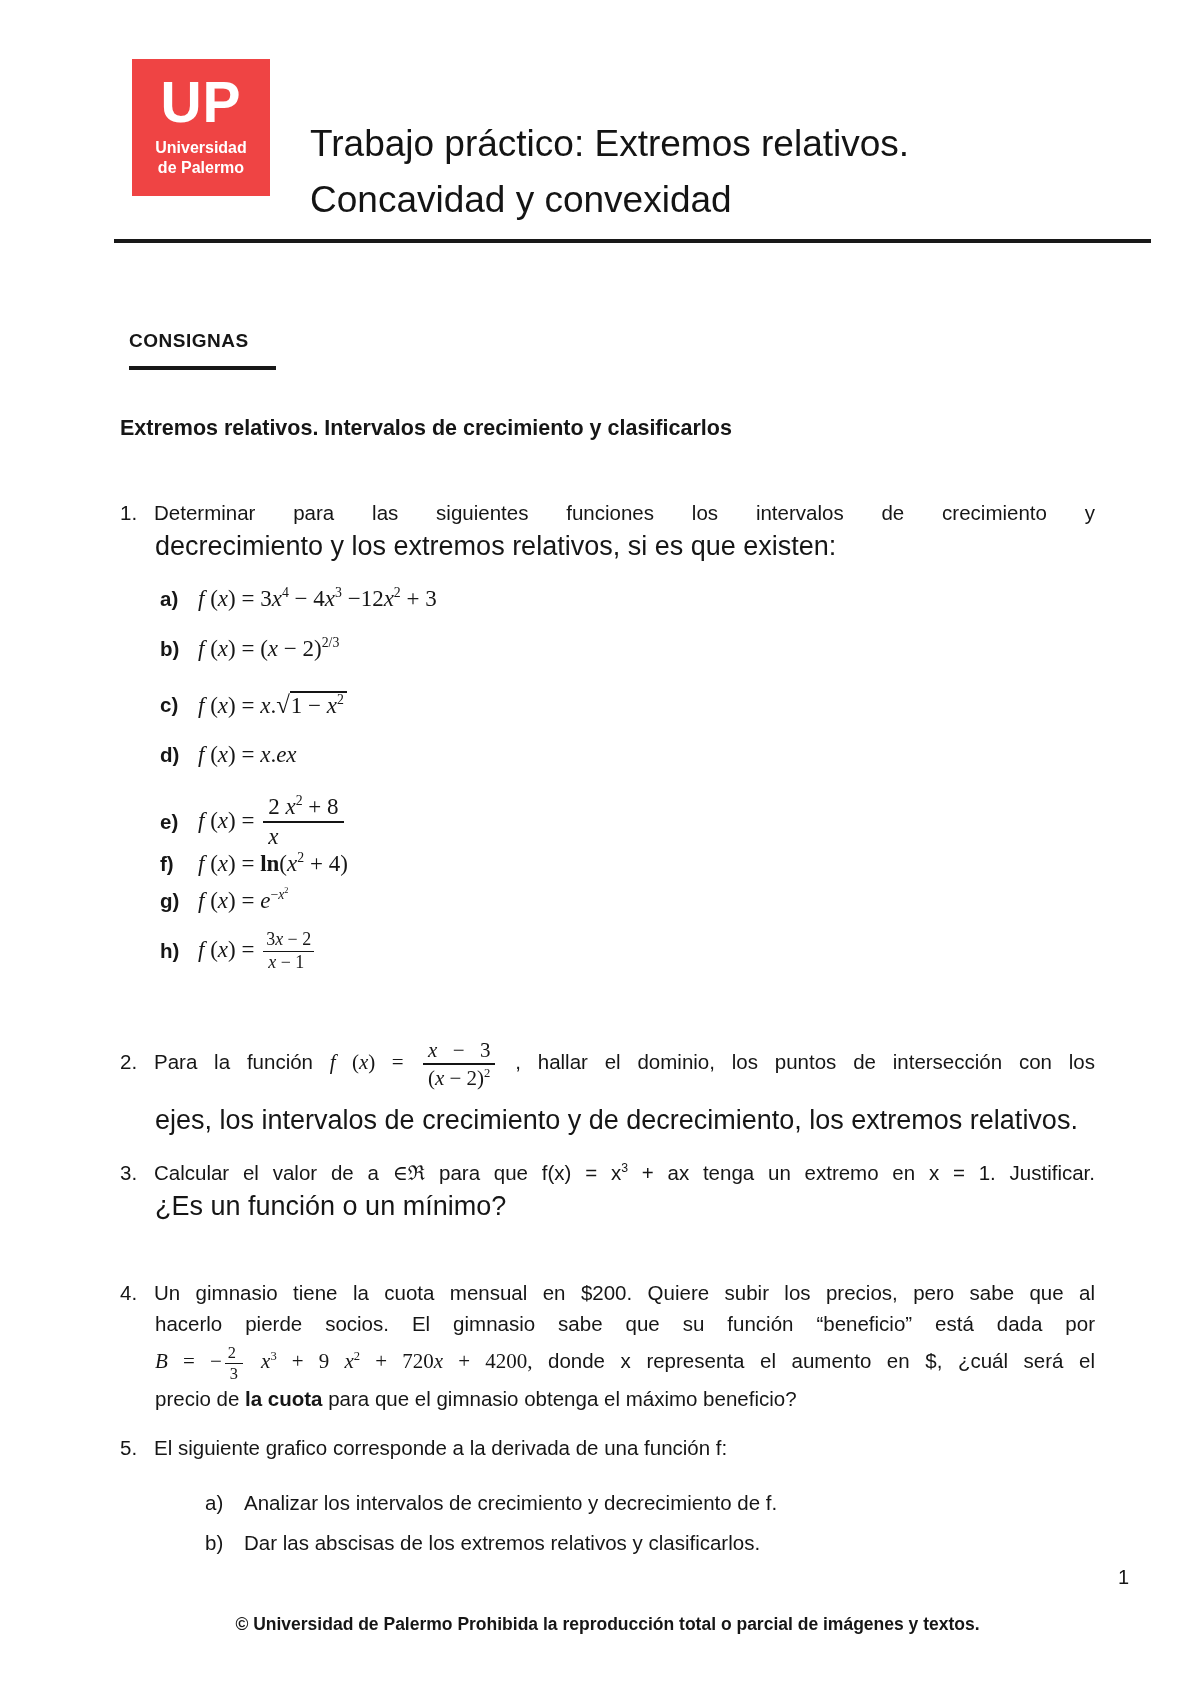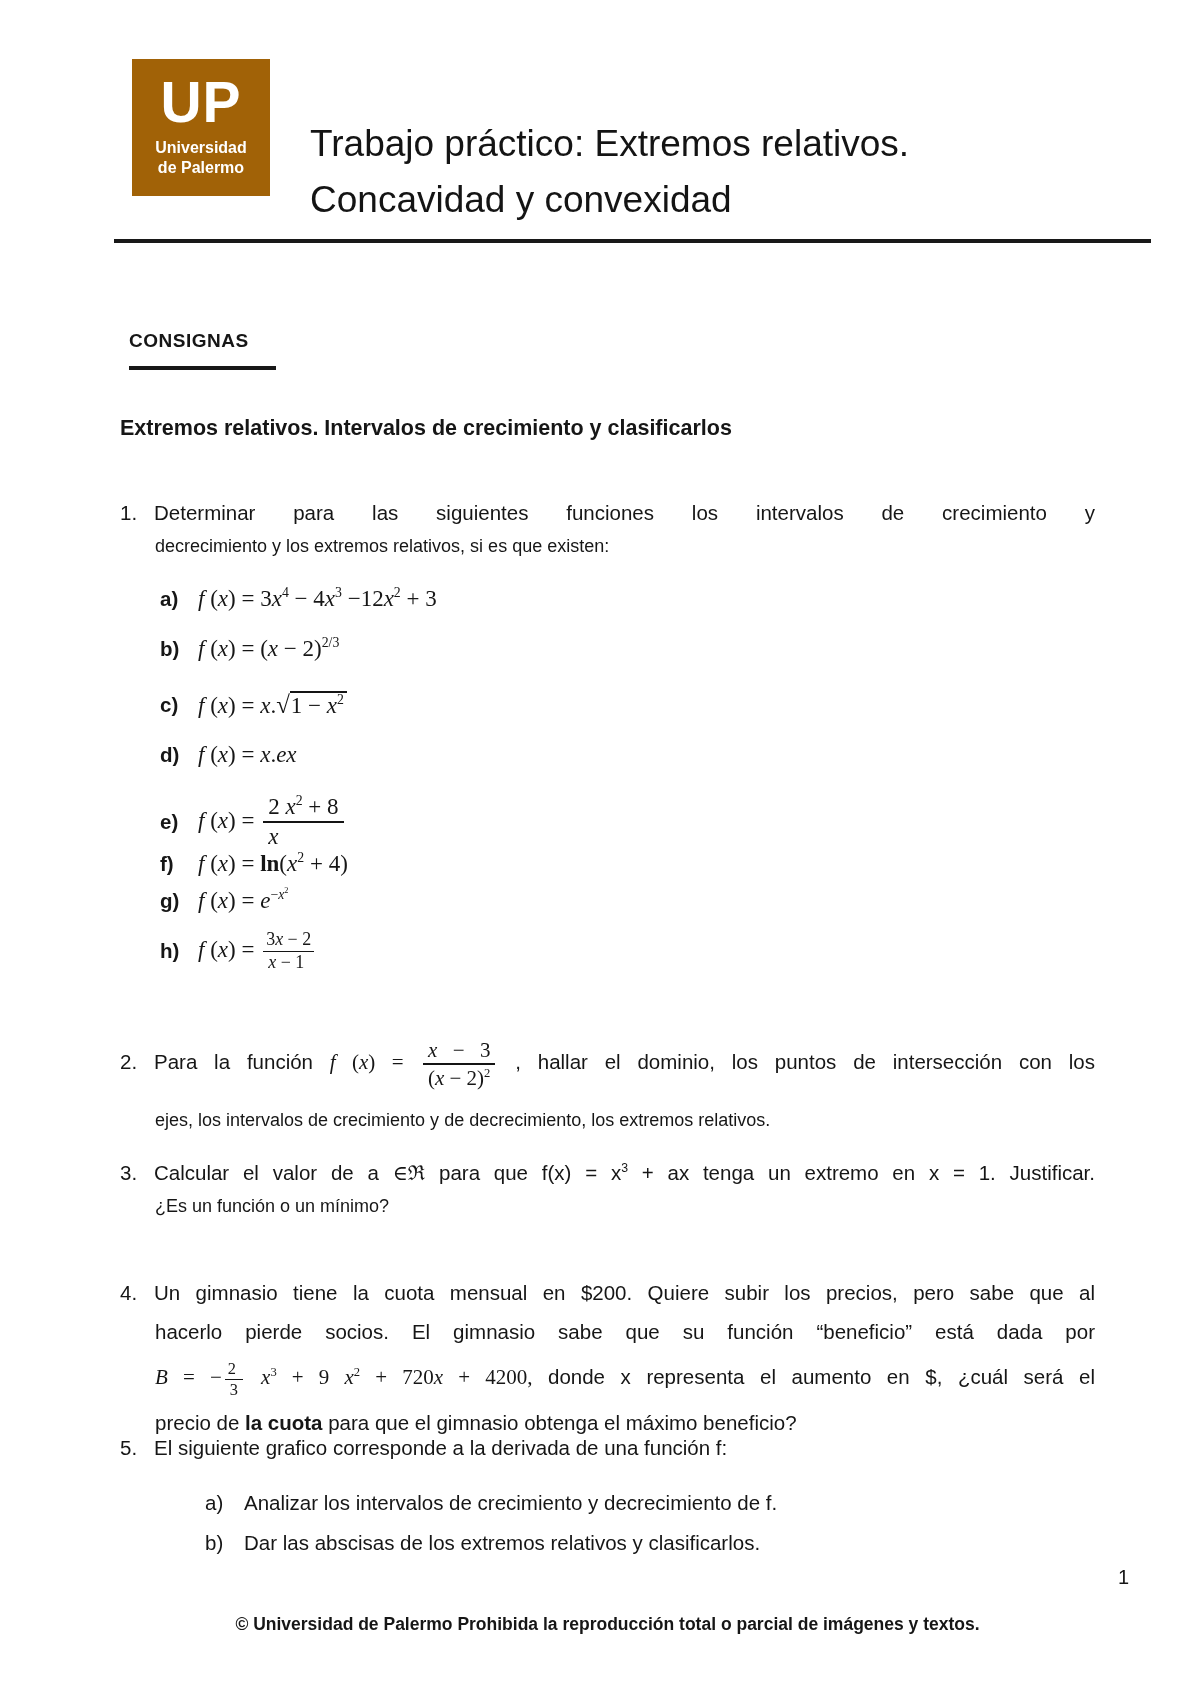--- a/index.html
+++ b/index.html
@@ -4,40 +4,40 @@
 <style>
   html,body{margin:0;padding:0;}
   body{
     width:1200px;height:1696px;background:#ffffff;position:relative;
     font-family:"Liberation Sans", sans-serif;color:#161616;
     -webkit-font-smoothing:antialiased;
   }
   .page{position:absolute;inset:0;overflow:hidden;}
 
   
-  .logo{position:absolute;left:132px;top:59px;width:138px;height:137px;background:#a16207;
+  .logo{position:absolute;left:132px;top:59px;width:138px;height:137px;background:#ef4444;
     color:#fff;display:flex;flex-direction:column;align-items:center;justify-content:center;}
   .logo-abbr{font-size:57px;font-weight:700;line-height:0.9;letter-spacing:1px;}
   .logo-sub{font-size:16px;font-weight:700;line-height:1.25;margin-top:9px;text-align:center;}
   .title{position:absolute;left:310px;top:92px;font-size:37px;line-height:56px;color:#141414;margin-top:24px;}
   .rule{position:absolute;left:114px;top:239px;width:1037px;height:4px;background:#181818;}
 
   
   .consignas{position:absolute;left:129px;top:330px;font-size:19px;font-weight:700;letter-spacing:0.5px;}
   .consignas-underline{position:absolute;left:129px;top:366px;width:147px;height:4px;background:#181818;}
   .subtitle{position:absolute;left:120px;top:416px;font-size:21.5px;font-weight:700;}
 
   
   .pline{position:absolute;left:120px;width:975px;font-size:20.5px;line-height:32px;}
   .just{text-align:justify;text-align-last:justify;}
   .pnum{display:inline-block;width:34px;}
-  .cont{position:absolute;left:155px;font-size:18px;line-height:32px;}
+  .cont{position:absolute;left:155px;font-size:27px;line-height:32px;}
   .block{position:absolute;left:120px;width:975px;font-size:20.5px;}
   .bl{line-height:31px;}
-  .ind{margin-left:35px;width:940px;margin-top:8px;}
+  .ind{margin-left:35px;width:940px;}
 
   
   .frow{position:absolute;left:160px;display:flex;align-items:center;}
   .flabel{width:38px;flex:none;font-size:20.5px;font-weight:700;}
   .math{font-family:"Liberation Serif","DejaVu Serif",serif;}
   .frow .math{font-size:23px;}
   .pline .math, .block .math{font-size:21px;}
   .tk-i{font-style:italic;font-family:"Liberation Serif","DejaVu Serif",serif;}
   .tk-b{font-weight:700;}
   .tk-sym{font-family:"DejaVu Serif",serif;}

